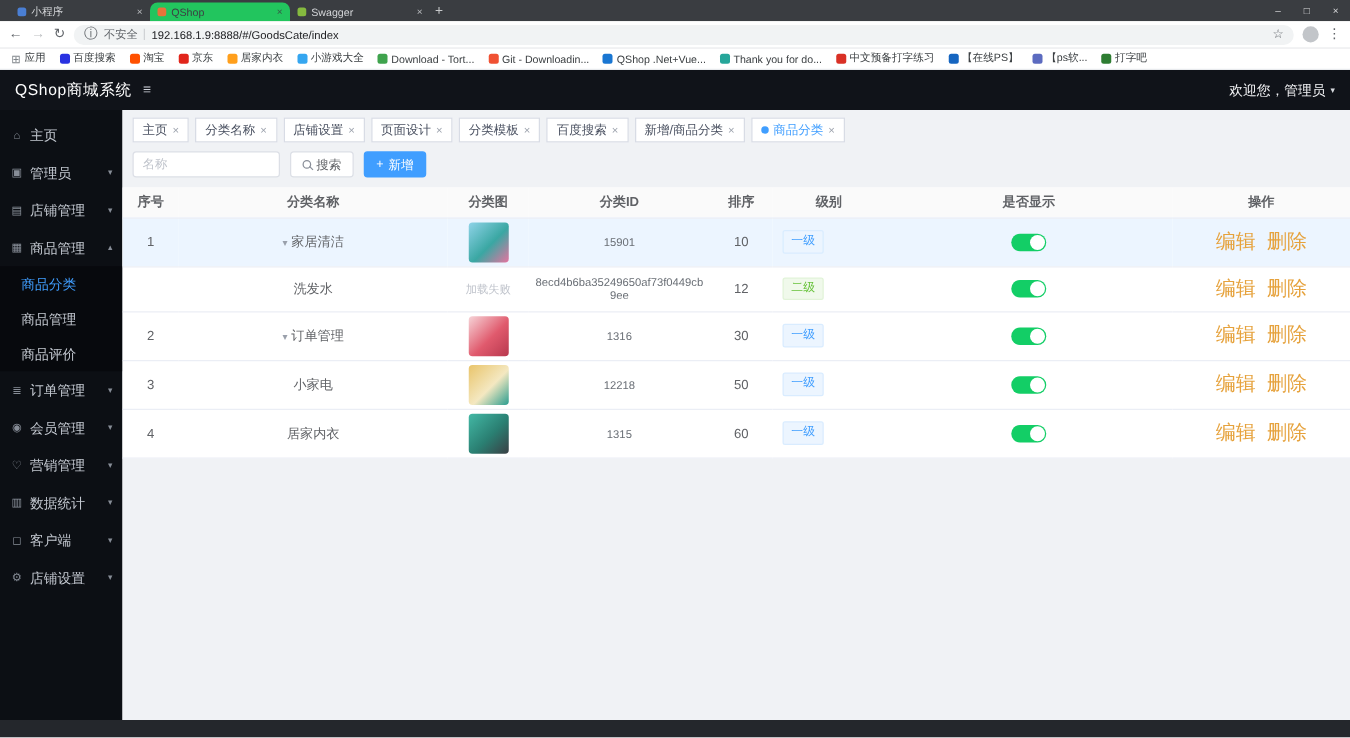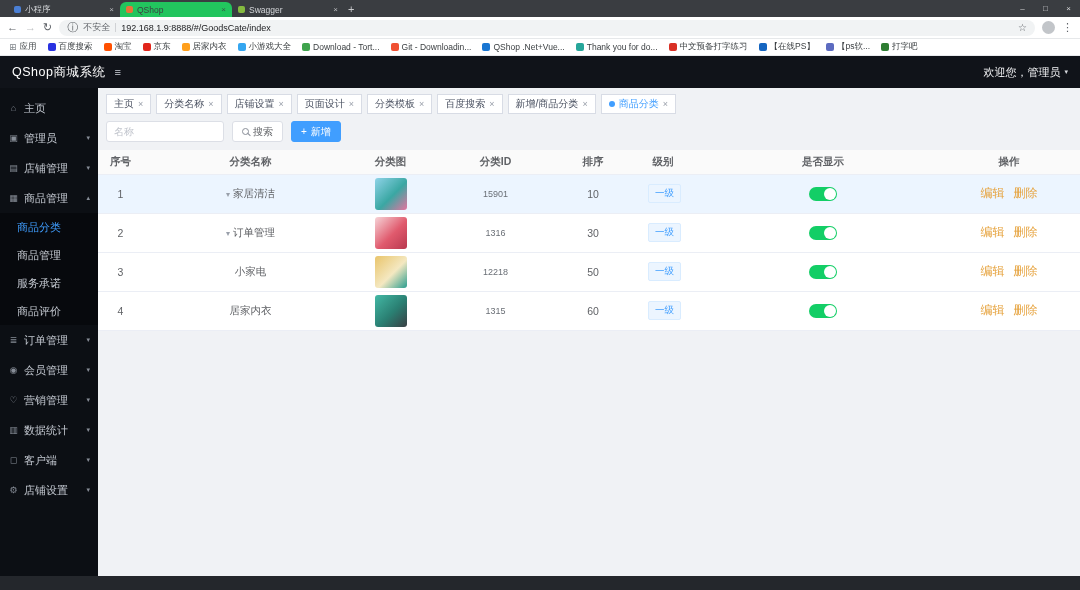--- a/index.html
+++ b/index.html
@@ -72,31 +72,31 @@
   .lens{width:7px;height:7px;border:1px solid #8a8f99;border-radius:50%;position:relative;flex:none}
   .lens::after{content:"";position:absolute;width:4px;height:1px;background:#8a8f99;transform:rotate(45deg);right:-3px;bottom:-1px}
 
   
   .table-wrap{background:#fff}
   table{width:100%;border-collapse:collapse;table-layout:fixed}
   th{font-size:10.5px;color:#606266;font-weight:bold;height:24px;border-bottom:1px solid #ebeef5;background:#fafafa;text-align:center}
   td{font-size:10.5px;color:#606266;min-height:36px;height:36px;border-bottom:1px solid #ebeef5;text-align:center;padding:3px 5px;word-break:break-all;vertical-align:middle}
   tr.hl{background:#ecf5ff}
   .id-cell{text-align:center;font-size:9px;color:#6a6f76}
-  .level-cell{text-align:center;padding-left:8px}
+  .level-cell{text-align:left;padding-left:8px}
   .thumb{width:32px;height:32px;border-radius:3px;display:inline-block;vertical-align:middle}
   .fail{font-size:9px;color:#c0c4cc}
   .badge{display:inline-block;font-size:9.5px;padding:1px 6px;border-radius:2px;line-height:1.5}
   .badge.primary{background:#ecf5ff;color:#409eff;border:1px solid #d9ecff}
   .badge.success{background:#f0f9eb;color:#67c23a;border:1px solid #e1f3d8}
   .switch{width:28px;height:14px;border-radius:7px;position:relative;display:inline-block;vertical-align:middle}
   .switch .knob{width:12px;height:12px;border-radius:50%;background:#fff;position:absolute;top:1px}
   .switch.on{background:#13ce66}.switch.on .knob{right:1px}
   .switch.off{background:#ff4949}.switch.off .knob{left:1px}
-  .oplink{color:#e6a23c;font-size:12px;cursor:default}
+  .oplink{color:#e6a23c;font-size:16px;cursor:default}
   .oplink + .oplink{margin-left:9px}
   .expand-arrow{font-size:8px;color:#9aa0ab;margin-right:3px}
 
   .footer{height:14px;background:#24272c;flex:none}
 </style>
 </head>
 <body>
 
 <div class="window">
 
@@ -229,23 +229,20 @@
           <span class="sicon">▦</span>
           <span class="slabel">商品管理</span>
           <span class="chev">▴</span>
         </div>
         <div class="submenu">
           <div class="subitem active">
             <span>商品分类</span>
           </div>
           <div class="subitem">
             <span>商品管理</span>
-          </div>
-          <div class="subitem">
-            <span>服务承诺</span>
           </div>
           <div class="subitem">
             <span>商品评价</span>
           </div>
         </div>
         <div class="sitem">
           <span class="sicon">≣</span>
           <span class="slabel">订单管理</span>
           <span class="chev">▾</span>
         </div>
@@ -351,20 +348,30 @@
                 <td>1</td>
                 <td><span class="expand-arrow">▾</span><span>家居清洁</span></td>
                 <td><span class="thumb" style="background:linear-gradient(135deg,#8fd3e8 0%,#3aa7a3 55%,#e6739f 100%)"></span></td>
                 <td class="id-cell">15901</td>
                 <td>10</td>
                 <td class="level-cell"><span class="badge primary">一级</span></td>
                 <td><span class="switch on"><span class="knob"></span></span></td>
                 <td><span class="oplink">编辑</span><span class="oplink">删除</span></td>
               </tr>
               <tr>
+                <td></td>
+                <td><span>洗发水</span></td>
+                <td><span class="fail">加载失败</span></td>
+                <td class="id-cell">8ecd4b6ba35249650af73f0449cb9ee</td>
+                <td>12</td>
+                <td class="level-cell"><span class="badge success">二级</span></td>
+                <td><span class="switch on"><span class="knob"></span></span></td>
+                <td><span class="oplink">编辑</span><span class="oplink">删除</span></td>
+              </tr>
+              <tr>
                 <td>2</td>
                 <td><span class="expand-arrow">▾</span><span>订单管理</span></td>
                 <td><span class="thumb" style="background:linear-gradient(135deg,#f6d4d8 0%,#e05a6d 55%,#b8384e 100%)"></span></td>
                 <td class="id-cell">1316</td>
                 <td>30</td>
                 <td class="level-cell"><span class="badge primary">一级</span></td>
                 <td><span class="switch on"><span class="knob"></span></span></td>
                 <td><span class="oplink">编辑</span><span class="oplink">删除</span></td>
               </tr>
               <tr>

